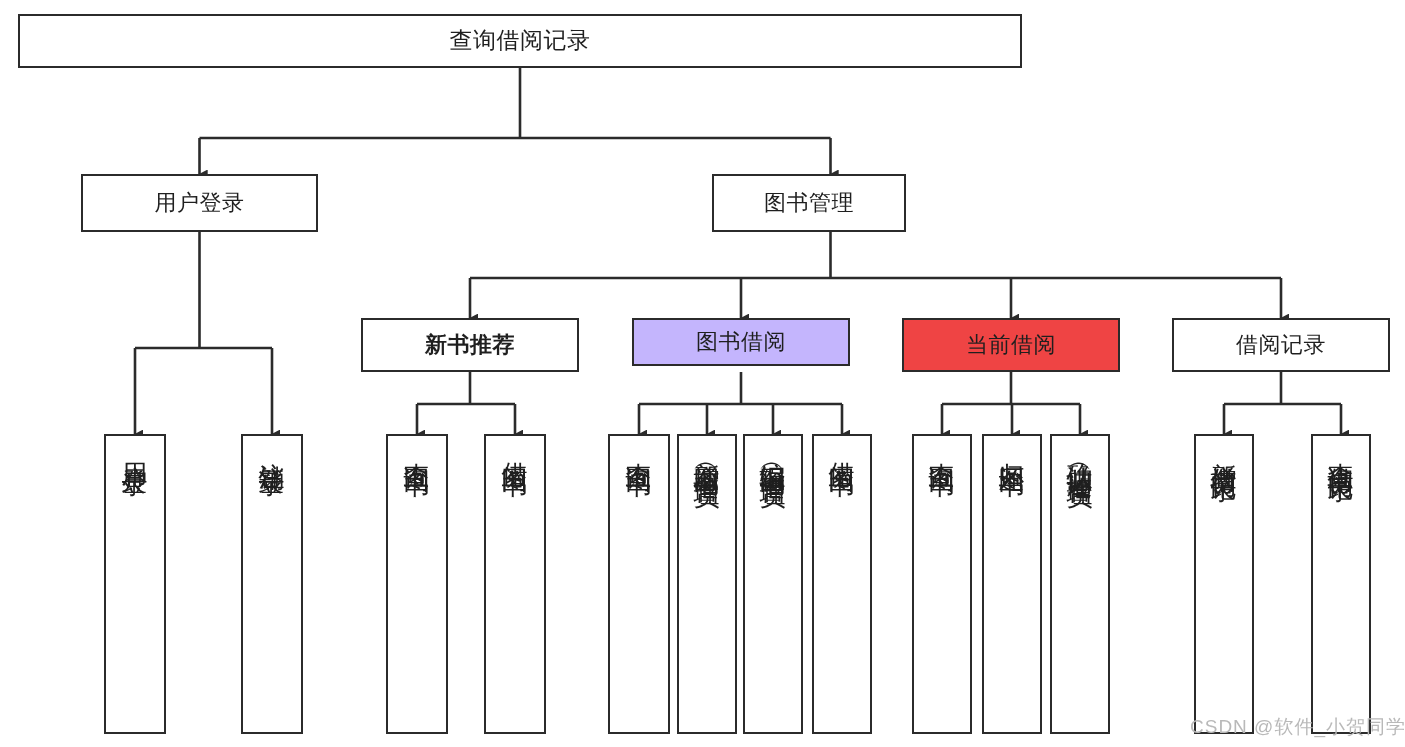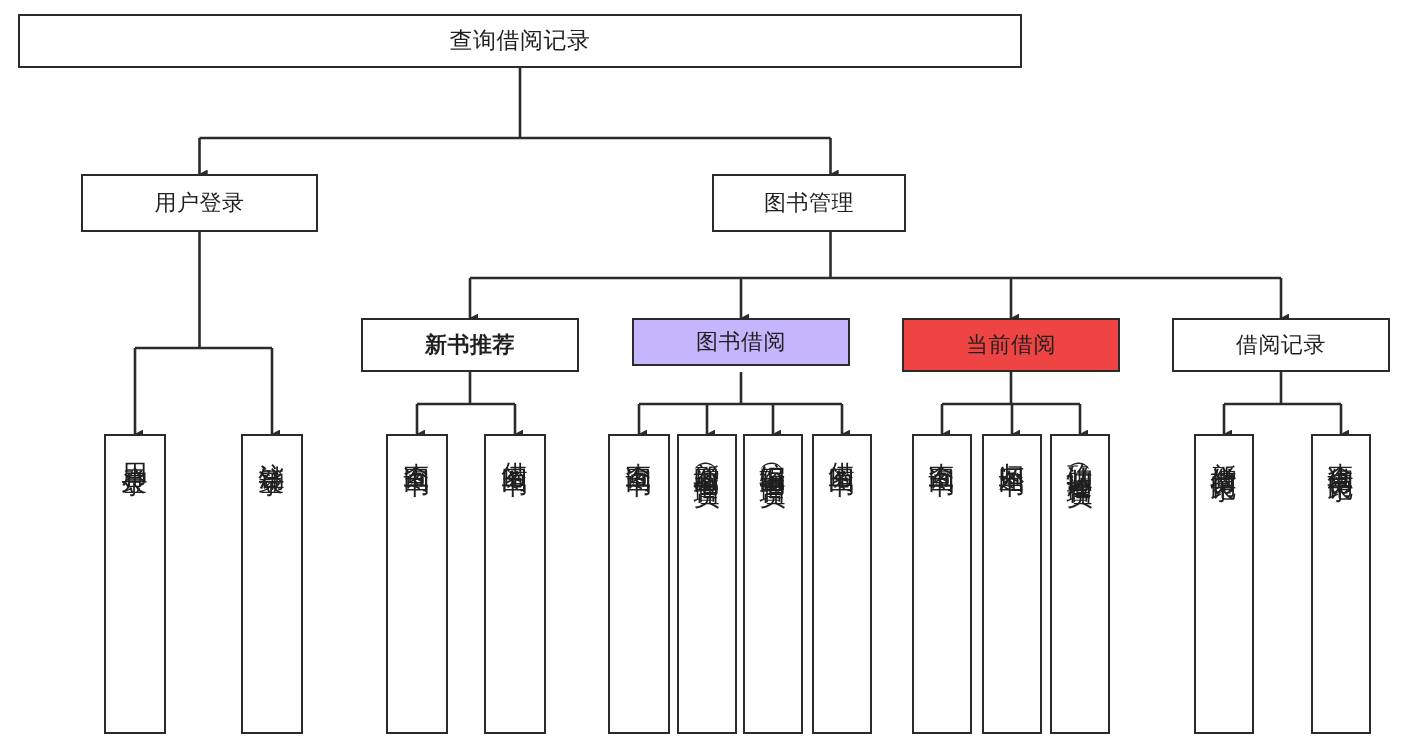--- a/index.html
+++ b/index.html
@@ -174,13 +174,14 @@
         <span class="node-label" style="color: rgb(31, 31, 31);">确认归还（管理员）</span>
       </div>
       <div class="node-box node-vertical" style="left: 1194px; top: 434px; width: 60px; height: 300px; border-color: rgb(43, 43, 43); background: rgb(255, 255, 255);">
         <span class="node-label" style="color: rgb(31, 31, 31);">新增借阅记录</span>
       </div>
       <div class="node-box node-vertical" style="left: 1311px; top: 434px; width: 60px; height: 300px; border-color: rgb(43, 43, 43); background: rgb(255, 255, 255);">
         <span class="node-label" style="color: rgb(31, 31, 31);">查询借阅记录</span>
       </div>
     </div>
 
+  <div class="watermark" style="left: 1190px; top: 714px; color: rgb(185, 185, 185);">CSDN @软件_小贺同学</div>
 </div>
 
 </body></html>

